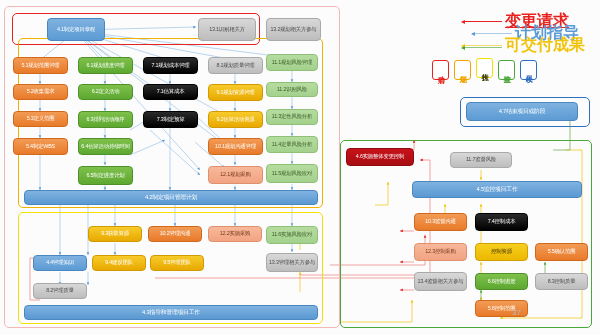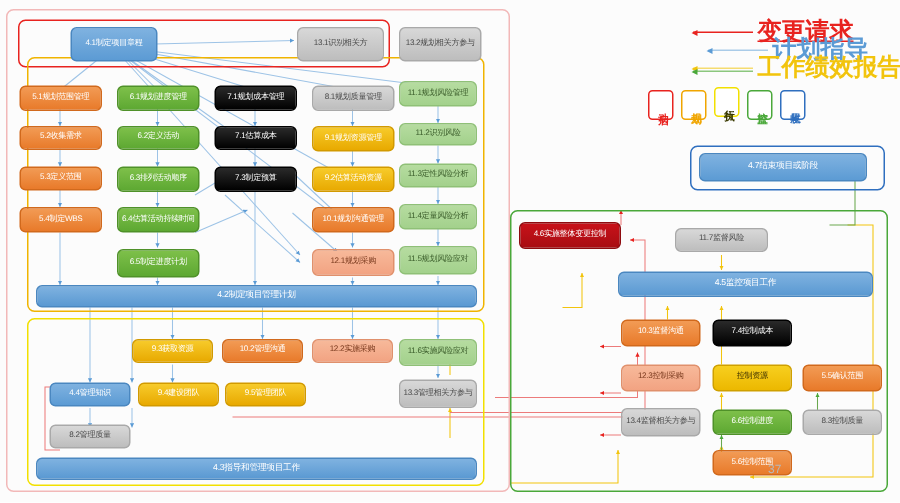--- a/index.html
+++ b/index.html
@@ -217,21 +217,21 @@
     <div class="leg-row" style="left:462px;top:11px;">
       <span class="leg-line" style="color:#e8231f;border-color:#e8231f;"></span>
       <span class="leg-label" style="color:#e8231f;text-decoration:underline;">变更请求</span>
     </div>
     <div class="leg-row" style="left:472px;top:23px;">
       <span class="leg-line" style="color:#5b9bd5;border-color:#a9cbe8;"></span>
       <span class="leg-label" style="color:#5b9bd5;">计划指导</span>
     </div>
     <div class="leg-row" style="left:462px;top:35px;">
       <span class="leg-line" style="color:#f2c40d;border-color:#f5dc70;"></span>
-      <span class="leg-label" style="color:#f2c40d;">工作绩效报告</span>
+      <span class="leg-label" style="color:#f2c40d;">可交付成果</span>
     </div>
     <div class="leg-row" style="left:462px;top:47px;">
       <span class="leg-line" style="color:#4aa83a;border-color:#8cc77e;"></span>
     </div>
 
     <div class="phase" style="left:432px;top:60px;border-color:#e8231f;color:#e8231f;">启动</div>
     <div class="phase" style="left:454px;top:60px;border-color:#f0a500;color:#f0a500;">规划</div>
     <div class="phase" style="left:476px;top:58px;border-color:#f2e000;color:#3a3a00;">执行</div>
     <div class="phase" style="left:498px;top:60px;border-color:#4aa83a;color:#4aa83a;">监控</div>
     <div class="phase" style="left:520px;top:60px;border-color:#2f6fbf;color:#2f6fbf;">收尾</div>

